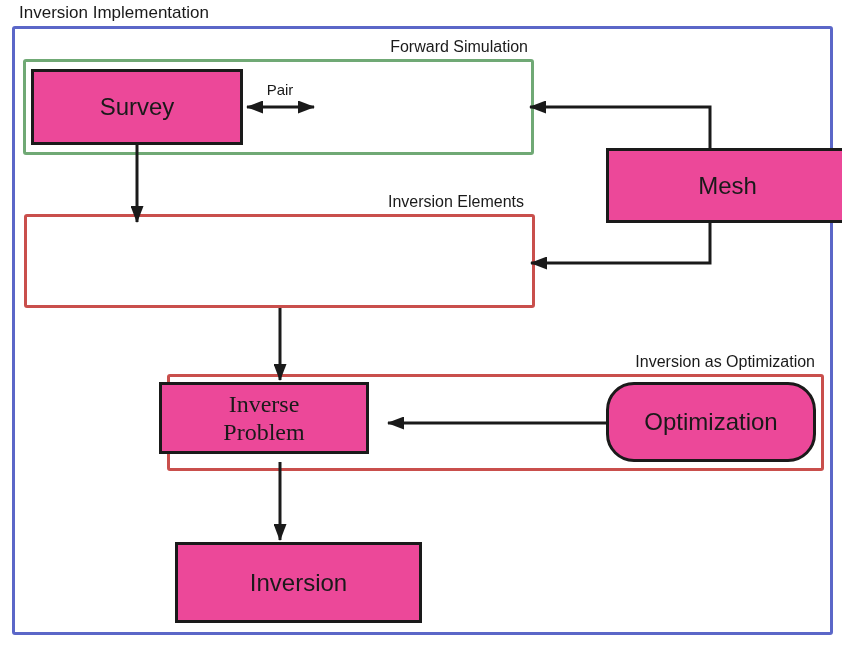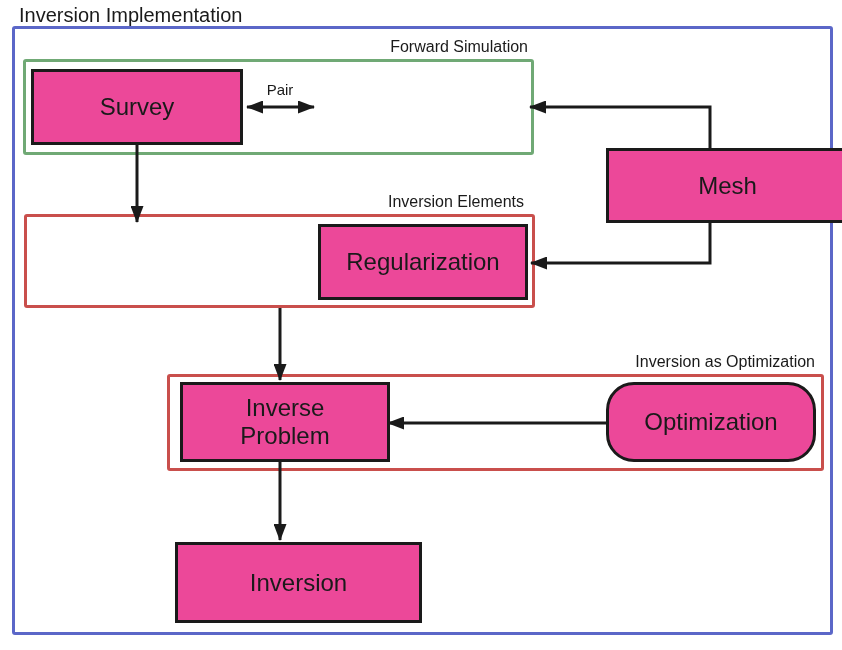--- a/index.html
+++ b/index.html
@@ -1,21 +1,21 @@
 <!DOCTYPE html>
 <html><head>
 <meta charset="utf-8">
 <style>
   html, body { margin: 0; padding: 0; background: #ffffff; }
   body { font-family: "Liberation Sans", sans-serif; color: #1a1a1a; }
   .stage { position: relative; width: 842px; height: 650px; background: #ffffff; overflow: hidden; }
 
   .diagram-title {
     position: absolute; left: 19px; top: 3px;
-    font-size: 20px; line-height: 1.2; color: #1a1a1a; white-space: nowrap;
+    font-size: 17px; line-height: 1.2; color: #1a1a1a; white-space: nowrap;
   }
 
   .frame, .group { position: absolute; box-sizing: border-box; border-radius: 3px; background: transparent; }
   .frame.outer  { left: 12px;  top: 26px;  width: 821px; height: 609px; border: 3px solid #5B67C8; }
   .group.forward  { left: 23px;  top: 59px;  width: 511px; height: 96px; border: 3px solid #70A975; }
   .group.elements { left: 24px;  top: 214px; width: 511px; height: 94px; border: 3px solid #C94F4C; }
   .group.optim    { left: 167px; top: 374px; width: 657px; height: 97px; border: 3px solid #C94F4C; }
 
   .glabel { position: absolute; font-size: 16px; line-height: 1.2; color: #1a1a1a; white-space: nowrap; }
   .glabel.forward  { right: 314px; top: 37px; }
@@ -26,21 +26,21 @@
     position: absolute; box-sizing: border-box;
     background: #ec4899; border: 3px solid #1a1a1a;
     display: flex; align-items: center; justify-content: center;
     font-size: 24px; color: #1a1a1a; text-align: center;
   }
   .node.survey    { left: 31px;  top: 69px;  width: 212px; height: 76px; }
   .node.problem   { left: 318px; top: 69px;  width: 209px; height: 76px; }
   .node.mesh      { left: 606px; top: 148px; width: 243px; height: 75px; }
   .node.datamisfit{ left: 32px;  top: 224px; width: 211px; height: 76px; }
   .node.regular   { left: 318px; top: 224px; width: 210px; height: 76px; }
-  .node.invprob   { left: 180px; top: 382px; width: 210px; height: 80px; }
+  .node.invprob   { left: 159px; top: 382px; width: 210px; height: 72px; font-family: Liberation Serif, serif; }
   .node.optnode   { left: 606px; top: 382px; width: 210px; height: 80px; border-radius: 28px; }
   .node.inversion { left: 175px; top: 542px; width: 247px; height: 81px; }
   .node .wrap2 { max-width: 125px; line-height: 1.18; }
 
   .pair-label {
     position: absolute; left: 280px; top: 81px; transform: translateX(-50%);
     font-size: 15px; color: #1a1a1a; white-space: nowrap;
   }
 
   svg.arrows { position: absolute; left: 0; top: 0; width: 842px; height: 650px; pointer-events: none; }
@@ -93,23 +93,20 @@
   <div class="node survey">
     <span>Survey</span>
   </div>
 
 
   <div class="node mesh">
     <span>Mesh</span>
   </div>
 
 
-  <div class="node regular">
-    <span>Regularization</span>
-  </div>
 
   <div class="node invprob">
     <span class="wrap2">Inverse Problem</span>
   </div>
 
   <div class="node optnode">
     <span>Optimization</span>
   </div>
 
   <div class="node inversion">

